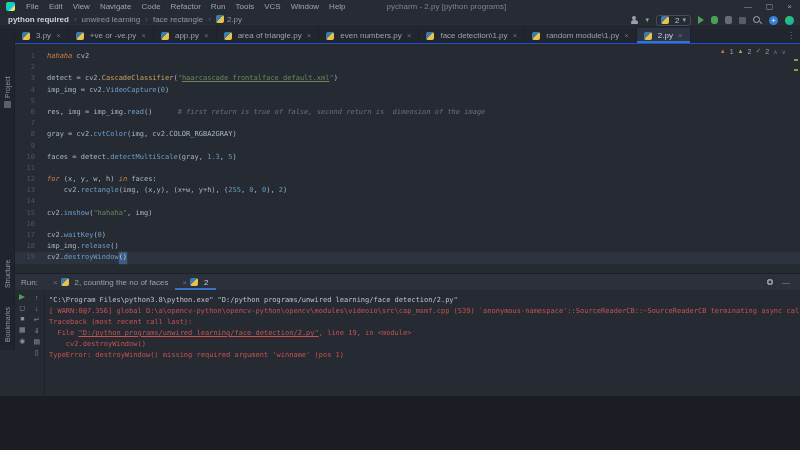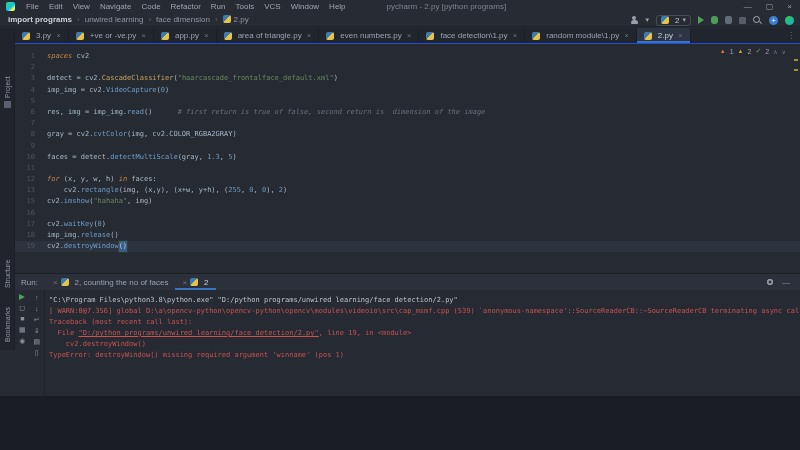--- a/index.html
+++ b/index.html
@@ -64,21 +64,21 @@
             font-family:"DejaVu Sans Mono",monospace; font-size:7px; overflow:hidden; }
   .code-area { position:absolute; inset:0; padding-top:6px; }
   .code-line { display:flex; height:11.2px; line-height:11.2px; white-space:pre; }
   .code-line.cur { background:#2d333e; }
   .gutter { flex:0 0 20px; text-align:right; color:#4e5563; margin-right:12px; }
   .tk-kw { color:#cc8242; font-style:italic; }
   .tk-pl { color:#a9b7c6; }
   .tk-cls { color:#c4a25b; }
   .tk-fn { color:#6d9dca; }
   .tk-str { color:#6a8759; }
-  .tk-stru { color:#6a8759; }
+  .tk-stru { color:#6a8759; text-decoration:underline; }
   .tk-num { color:#6897bb; }
   .tk-com { color:#69707d; font-style:italic; }
   .tk-sel { color:#c8d0da; background:#3a5e8c; box-shadow:0 0 0 1px #4a700f33; }
   .inspect { position:absolute; top:2px; right:14px; display:flex; gap:4px; align-items:center;
              font-size:7px; color:#9aa2b1; font-family:"Liberation Sans",sans-serif; }
   .tri { font-size:6px; }
   .tri.err { color:#d07a3f; } .tri.warn { color:#c8a63c; } .chk { color:#5f9c61; font-size:7px; }
   .chev { color:#717987; font-size:6px; }
   .scrollmarks { position:absolute; right:2px; top:14px; width:4px; }
   .smark { width:4px; height:2px; background:#c8a63c; margin-bottom:8px; opacity:.8; }
@@ -201,21 +201,21 @@
     <span id="menus"><span class="menu-item">File</span><span class="menu-item">Edit</span><span class="menu-item">View</span><span class="menu-item">Navigate</span><span class="menu-item">Code</span><span class="menu-item">Refactor</span><span class="menu-item">Run</span><span class="menu-item">Tools</span><span class="menu-item">VCS</span><span class="menu-item">Window</span><span class="menu-item">Help</span></span>
     <span class="win-title">pycharm - 2.py [python programs]</span>
     <span class="winctl">
       <span>—</span>
       <span>▢</span>
       <span>×</span>
     </span>
   </div>
 
   <div class="secondbar">
-    <span id="breadcrumb"><span class="bc-item first">import programs</span><span class="bc-sep">›</span><span class="bc-item">unwired learning</span><span class="bc-sep">›</span><span class="bc-item">face dimension</span><span class="bc-sep">›</span><span class="bc-item"><span class="py-icon"></span>2.py</span></span>
+    <span id="breadcrumb"><span class="bc-item first">python required</span><span class="bc-sep">›</span><span class="bc-item">unwired learning</span><span class="bc-sep">›</span><span class="bc-item">face rectangle</span><span class="bc-sep">›</span><span class="bc-item"><span class="py-icon"></span>2.py</span></span>
     <span class="right-tools">
       <span class="t-user"></span>
       <span class="t-dd">▾</span>
       <span class="runconfig">
         <span class="py-icon"></span>
         <span>2</span>
         <span class="t-dd">▾</span>
       </span>
       <span class="t-play"></span>
       <span class="t-debug"></span>
@@ -279,33 +279,34 @@
     <span class="vlabel structure">
         <span>Structure</span>
       </span>
     <span class="vlabel bookmarks">
         <span>Bookmarks</span>
       </span>
   </div>
 
   <div class="editor">
     <div class="code-area" id="code">
-        <div class="code-line"><span class="gutter">1</span><span class="tk-kw">spaces</span><span class="tk-pl"> cv2</span></div>
+        <div class="code-line"><span class="gutter">1</span><span class="tk-kw">hahaha</span><span class="tk-pl"> cv2</span></div>
         <div class="code-line"><span class="gutter">2</span></div>
         <div class="code-line"><span class="gutter">3</span><span class="tk-pl">detect = cv2.</span><span class="tk-cls">CascadeClassifier</span><span class="tk-pl">(</span><span class="tk-str">"</span><span class="tk-stru">haarcascade_frontalface_default.xml</span><span class="tk-str">"</span><span class="tk-pl">)</span></div>
         <div class="code-line"><span class="gutter">4</span><span class="tk-pl">imp_img = cv2.</span><span class="tk-fn">VideoCapture</span><span class="tk-pl">(</span><span class="tk-num">0</span><span class="tk-pl">)</span></div>
         <div class="code-line"><span class="gutter">5</span></div>
         <div class="code-line"><span class="gutter">6</span><span class="tk-pl">res, img = imp_img.</span><span class="tk-fn">read</span><span class="tk-pl">()      </span><span class="tk-com"># first return is true of false, second return is  dimension of the image</span></div>
         <div class="code-line"><span class="gutter">7</span></div>
         <div class="code-line"><span class="gutter">8</span><span class="tk-pl">gray = cv2.</span><span class="tk-fn">cvtColor</span><span class="tk-pl">(img, cv2.COLOR_RGBA2GRAY)   </span></div>
         <div class="code-line"><span class="gutter">9</span></div>
         <div class="code-line"><span class="gutter">10</span><span class="tk-pl">faces = detect.</span><span class="tk-fn">detectMultiScale</span><span class="tk-pl">(gray, </span><span class="tk-num">1.3</span><span class="tk-pl">, </span><span class="tk-num">5</span><span class="tk-pl">)</span></div>
         <div class="code-line"><span class="gutter">11</span></div>
         <div class="code-line"><span class="gutter">12</span><span class="tk-kw">for</span><span class="tk-pl"> (x, y, w, h) </span><span class="tk-kw">in</span><span class="tk-pl"> faces:</span></div>
         <div class="code-line"><span class="gutter">13</span><span class="tk-pl">    cv2.</span><span class="tk-fn">rectangle</span><span class="tk-pl">(img, (x,y), (x+w, y+h), (</span><span class="tk-num">255</span><span class="tk-pl">, </span><span class="tk-num">0</span><span class="tk-pl">, </span><span class="tk-num">0</span><span class="tk-pl">), </span><span class="tk-num">2</span><span class="tk-pl">)</span></div>
+        <div class="code-line"><span class="gutter">14</span></div>
         <div class="code-line"><span class="gutter">15</span><span class="tk-pl">cv2.</span><span class="tk-fn">imshow</span><span class="tk-pl">(</span><span class="tk-str">"hahaha"</span><span class="tk-pl">, img)</span></div>
         <div class="code-line"><span class="gutter">16</span></div>
         <div class="code-line"><span class="gutter">17</span><span class="tk-pl">cv2.</span><span class="tk-fn">waitKey</span><span class="tk-pl">(</span><span class="tk-num">0</span><span class="tk-pl">)</span></div>
         <div class="code-line"><span class="gutter">18</span><span class="tk-pl">imp_img.</span><span class="tk-fn">release</span><span class="tk-pl">()</span></div>
         <div class="code-line cur"><span class="gutter">19</span><span class="tk-pl">cv2.</span><span class="tk-fn">destroyWindow</span><span class="tk-sel">()</span></div>
       </div>
     <div class="inspect">
       <span class="tri err">▲</span>
         <span>1</span>
       <span class="tri warn">▲</span>

